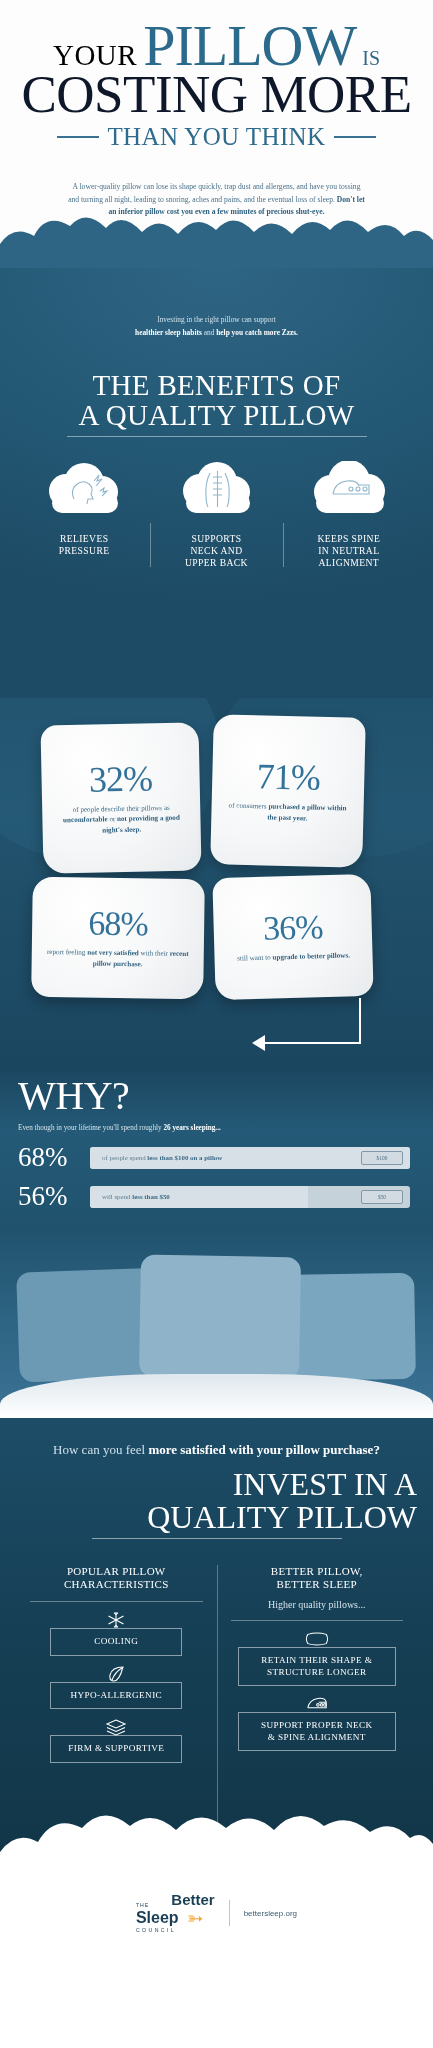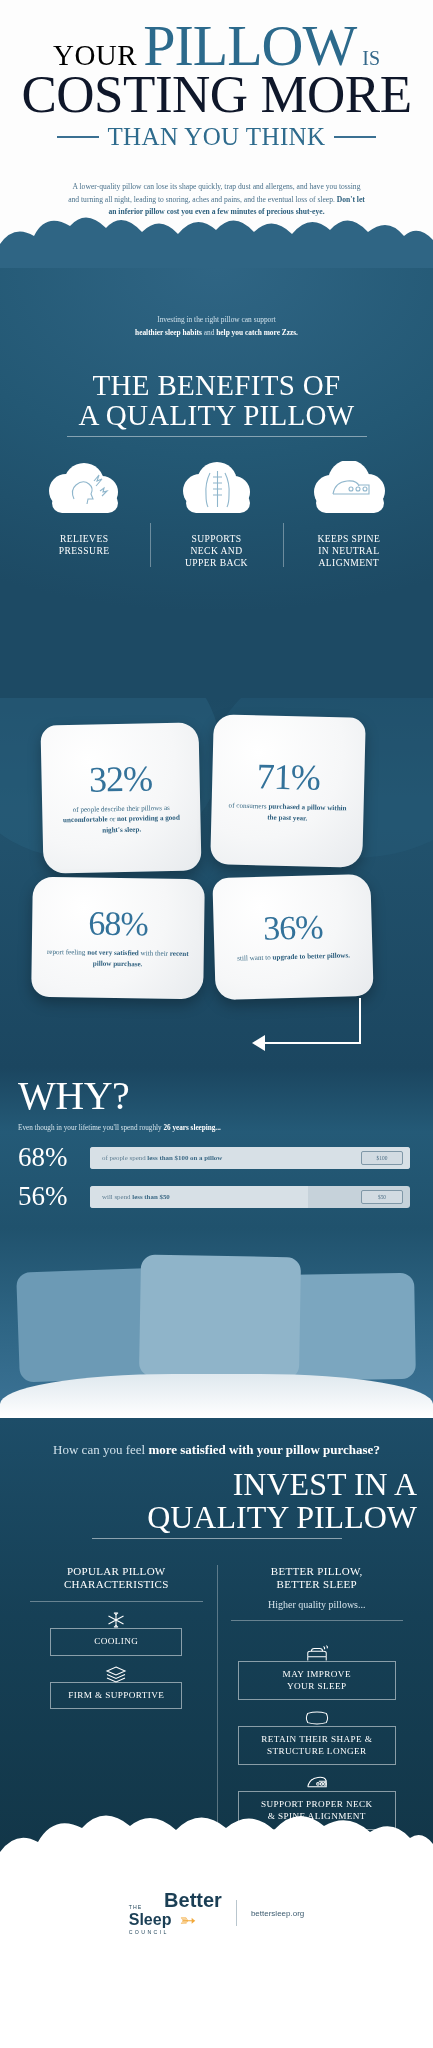--- a/index.html
+++ b/index.html
@@ -219,21 +219,21 @@
 
   
   .footer {
     position:relative; background:#ffffff; height:110px;
     display:flex; align-items:center; justify-content:center; gap:14px;
   }
   .clouds-bottom { position:absolute; left:0; right:0; top:-46px; height:58px; }
   .logo { display:flex; align-items:center; gap:4px; position:relative; z-index:3;}
   .logo-txt { line-height:.95; color:#1b3f55; font-family:"Liberation Sans",sans-serif;}
   .logo-the { font-size:5.2px; letter-spacing:1px; }
-  .logo-better { font-size:20px; font-weight:700;margin-left:20px; }
+  .logo-better { font-size:15px; font-weight:700;margin-left:20px; }
   .logo-sleep { font-size:16px; font-weight:700; }
   .logo-council { font-size:5.2px; letter-spacing:2.4px; }
   .logo-swoosh { color:#f2a93b; font-size:20px; line-height:1; margin-left:-2px;}
   .foot-div { width:1px; height:26px; background:#b9c6ce; position:relative; z-index:3;}
   .foot-url { font-size:8px; color:#3d5c70; font-family:"Liberation Sans",sans-serif; position:relative; z-index:3;}
 </style>
 </head>
 <body>
 
 <div class="page">
@@ -438,20 +438,29 @@
           <span class="chip-icon">
             <svg width="18" height="18" viewBox="0 0 18 18" fill="none" stroke="#fff" stroke-width="1.1">
               <path d="M9 1 v16 M1.5 5 l15 8 M16.5 5 l-15 8"></path>
               <path d="M9 3.6 l-2 -2 M9 3.6 l2 -2 M9 14.4 l-2 2 M9 14.4 l2 2"></path>
             </svg>
           </span>
           <span>COOLING</span>
         </div>
 
 
+        <div class="chip">
+          <span class="chip-icon">
+            <svg width="20" height="18" viewBox="0 0 20 18" fill="none" stroke="#fff" stroke-width="1.1">
+              <path d="M17 2 q-11 0 -13 8 q-1 5 3 6 q6 1 10 -14 z"></path>
+              <path d="M16 3 q-7 4 -10 12"></path>
+            </svg>
+          </span>
+          <span>HYPO-ALLERGENIC</span>
+        </div>
 
         <div class="chip">
           <span class="chip-icon">
             <svg width="22" height="18" viewBox="0 0 22 18" fill="none" stroke="#fff" stroke-width="1.1">
               <path d="M11 2 L20 6 L11 10 L2 6 Z"></path>
               <path d="M2 9.5 L11 13.5 L20 9.5"></path>
               <path d="M2 13 L11 17 L20 13"></path>
             </svg>
           </span>
           <span>FIRM &amp; SUPPORTIVE</span>
@@ -459,31 +468,20 @@
       </div>
 
       <div class="col">
         <div class="col-title">
           <div>BETTER PILLOW,</div>
           <div>BETTER SLEEP</div>
         </div>
         <div class="col-note">Higher quality pillows...</div>
         <div class="col-rule"></div>
 
-        <div class="chip wide" style="margin-top:40px">
-          <span class="chip-icon">
-            <svg width="26" height="20" viewBox="0 0 26 20" fill="none" stroke="#fff" stroke-width="1.1">
-              <path d="M3 14 v4 M23 14 v4 M3 14 h20"></path>
-              <path d="M3 14 v-4 q0 -2 3 -2 h14 q3 0 3 2 v4"></path>
-              <path d="M7 8 q0 -3 3 -3 h6 q3 0 3 3"></path>
-              <path d="M20 3 q2 1 1 3 M23 2 q2 1 1 3"></path>
-            </svg>
-          </span>
-          <span>MAY IMPROVE<br>YOUR SLEEP</span>
-        </div>
 
         <div class="chip wide">
           <span class="chip-icon">
             <svg width="26" height="18" viewBox="0 0 26 18" fill="none" stroke="#fff" stroke-width="1.1">
               <path d="M3 4 q10 -3 20 0 q3 5 0 10 q-10 3 -20 0 q-3 -5 0 -10 z"></path>
             </svg>
           </span>
           <span>RETAIN THEIR SHAPE &amp;<br>STRUCTURE LONGER</span>
         </div>
 

